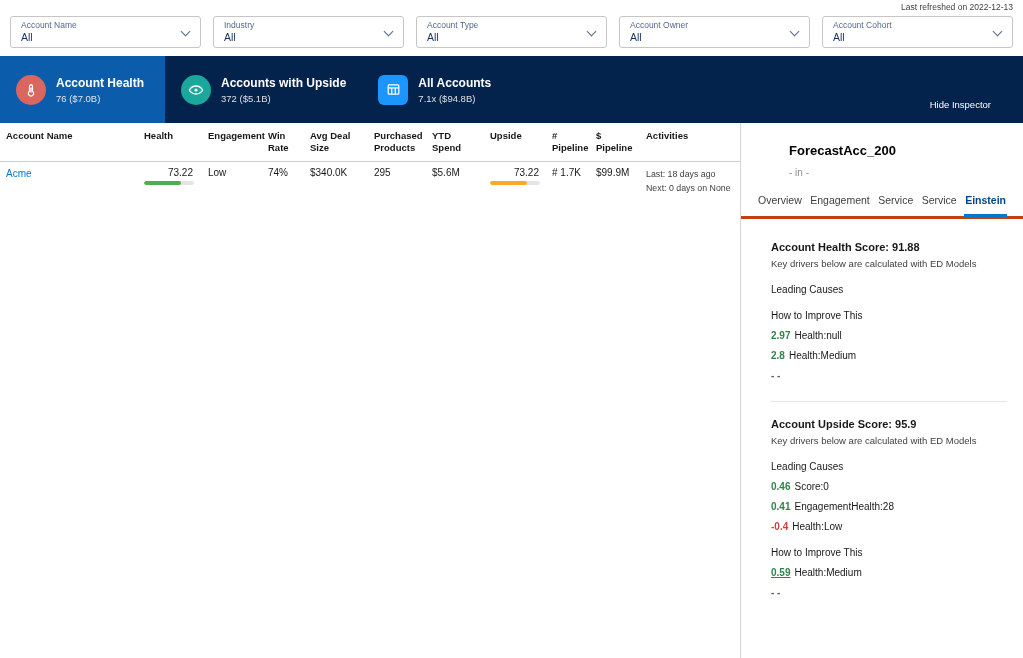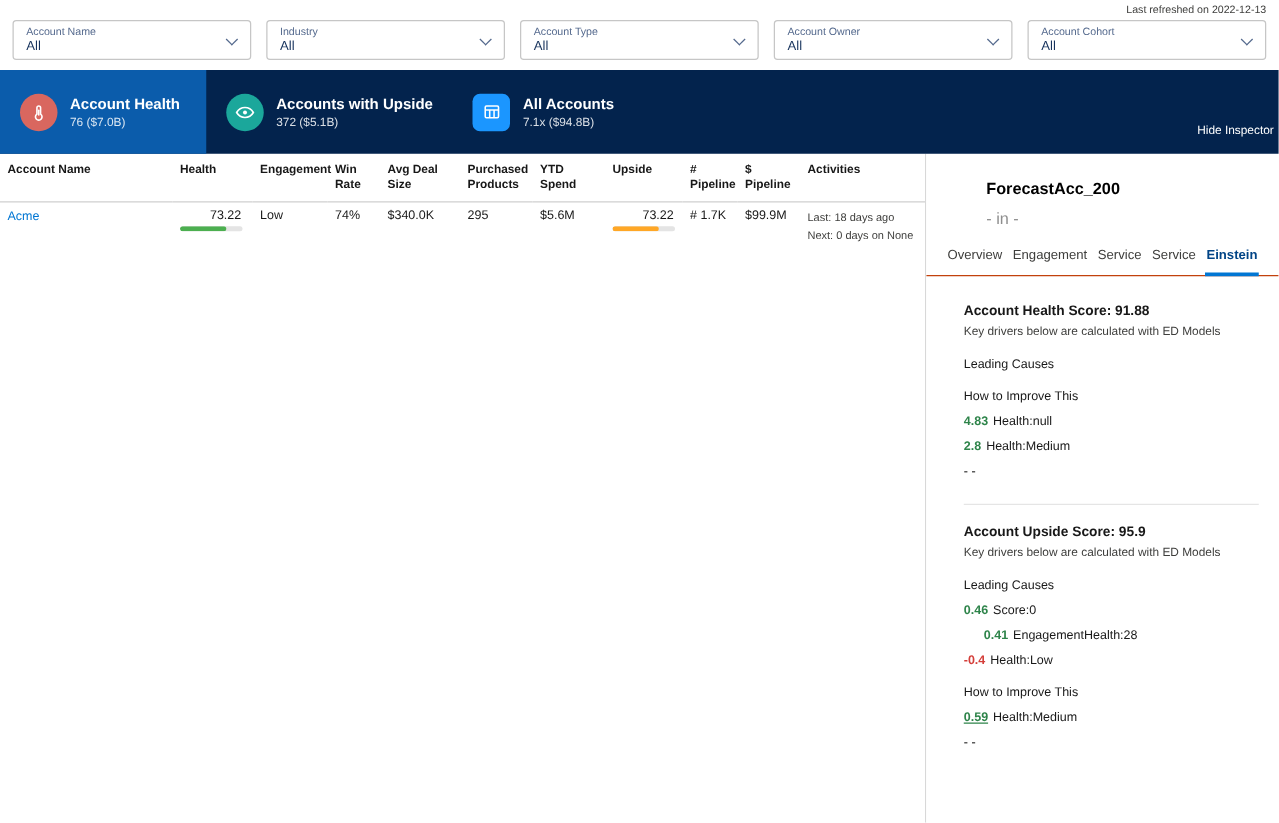--- a/index.html
+++ b/index.html
@@ -14,42 +14,42 @@
   .filter-value{font-size:10.5px;color:#16325c}
   .chev{position:absolute;right:11px;top:11px;width:7px;height:7px;border-right:1.5px solid #54698d;border-bottom:1.5px solid #54698d;transform:rotate(45deg)}
   
   .kpi-bar{display:flex;background:#03234d;height:67px;color:#fff;position:relative}
   .kpi-card{display:flex;align-items:center;gap:10px;padding:0 16px;min-width:165px;cursor:pointer}
   .kpi-card.selected{background:#0b5cab}
   .kpi-icon{width:30px;height:30px;border-radius:50%;display:flex;align-items:center;justify-content:center;flex:none}
   .kpi-icon.square{border-radius:6px}
   .kpi-title{font-size:12px;font-weight:bold;line-height:1.25}
   .kpi-value{font-size:9.5px;color:rgba(255,255,255,.85);margin-top:2px}
-  .hide-inspector{position:absolute;right:4px;bottom:13px;font-size:9.5px;color:#fff;cursor:pointer}
+  .hide-inspector{position:absolute;right:32px;bottom:13px;font-size:9.5px;color:#fff;cursor:pointer}
   
   .main{display:flex;height:541px}
   .table-wrap{width:741px;flex:none;overflow:hidden;border-right:1px solid #d8d8d8}
   table{border-collapse:collapse;width:740px;table-layout:fixed}
   th{font-size:9.5px;font-weight:bold;text-align:left;padding:7px 6px;border-bottom:1px solid #cfcfcf;vertical-align:top;color:#181818;line-height:1.25}
   td{padding:5px 6px 6px;border-bottom:1px solid #ececec;vertical-align:top}
   .acct{color:#0176d3;font-size:10px;cursor:pointer;text-decoration:none;display:inline-block;padding-top:1px}
   .score{width:50px}
   .score .v{text-align:right;font-size:10px;padding-right:1px}
   .score .track{height:4px;background:#e4e4e4;border-radius:2px;margin-top:3px;overflow:hidden}
   .score .fill{height:4px;border-radius:2px}
   .num-cell{text-align:right}
   .main-val{font-size:10px;color:#181818}
   .c-eng{text-align:left}
   .act{font-size:8.8px;color:#3e3e3c;line-height:1.6;white-space:nowrap}
   
   .inspector{flex:1;overflow:hidden;background:#fff}
   .insp-head{padding:20px 16px 0 48px}
   .insp-title{font-size:13px;font-weight:bold;color:#000}
-  .insp-sub{font-size:13px;color:#8e8e8e;margin-top:9px}
-  .insp-tabs{display:flex;justify-content:space-between;padding:12px 16px 0;border-bottom:1px solid #c2410c}
+  .insp-sub{font-size:10px;color:#8e8e8e;margin-top:9px}
+  .insp-tabs{display:flex;justify-content:space-between;padding:12px 16px 0;border-bottom:3px solid #c2410c}
   .insp-tab{font-size:10.5px;color:#3e3e3c;padding:4px 1px 8px;cursor:pointer;border-bottom:3px solid transparent;margin-bottom:-1px}
   .insp-tab.active{color:#014486;font-weight:bold;border-bottom:3px solid #0176d3}
   .insp-body{padding:22px 16px 0 30px}
   .insp-section + .insp-section{margin-top:20px;border-top:1px solid #e5e5e5;padding-top:16px}
   .score-heading{font-size:11px;font-weight:bold}
   .score-sub{font-size:9.5px;color:#3e3e3c;margin-top:5px}
   .group-title{font-size:10px;color:#181818;margin-top:15px}
   .driver{font-size:10px;margin-top:9px}
   .driver .dv{font-weight:bold;margin-right:4px}
   .driver .dl{color:#181818}
@@ -230,21 +230,21 @@
     <div class="score-sub">Key drivers below are calculated with ED Models</div>
     <div>
   <div class="driver-group">
     <div class="group-title">Leading Causes</div>
   </div>
 
   <div class="driver-group">
     <div class="group-title">How to Improve This</div>
     <div>
   <div class="driver">
-    <span class="dv" style="color: rgb(46, 132, 74);">4.83</span><span class="dl">Health:null</span>
+    <span class="dv" style="color: rgb(46, 132, 74);">2.97</span><span class="dl">Health:null</span>
   </div>
 
   <div class="driver">
     <span class="dv" style="color: rgb(46, 132, 74);">2.8</span><span class="dl">Health:Medium</span>
   </div>
 
   <div class="driver">
     <span class="dv" style="color: rgb(92, 92, 92);">- -</span><span class="dl"></span>
   </div>
 </div>
@@ -257,21 +257,21 @@
     <div class="score-sub">Key drivers below are calculated with ED Models</div>
     <div>
   <div class="driver-group">
     <div class="group-title">Leading Causes</div>
     <div>
   <div class="driver">
     <span class="dv" style="color: rgb(46, 132, 74);">0.46</span><span class="dl">Score:0</span>
   </div>
 
   <div class="driver">
-    <span class="dv" style="color: rgb(46, 132, 74); margin-left: 16px;">0.41</span><span class="dl">EngagementHealth:28</span>
+    <span class="dv" style="color: rgb(46, 132, 74);">0.41</span><span class="dl">EngagementHealth:28</span>
   </div>
 
   <div class="driver">
     <span class="dv" style="color: rgb(212, 63, 58);">-0.4</span><span class="dl">Health:Low</span>
   </div>
 </div>
   </div>
 
   <div class="driver-group">
     <div class="group-title">How to Improve This</div>

